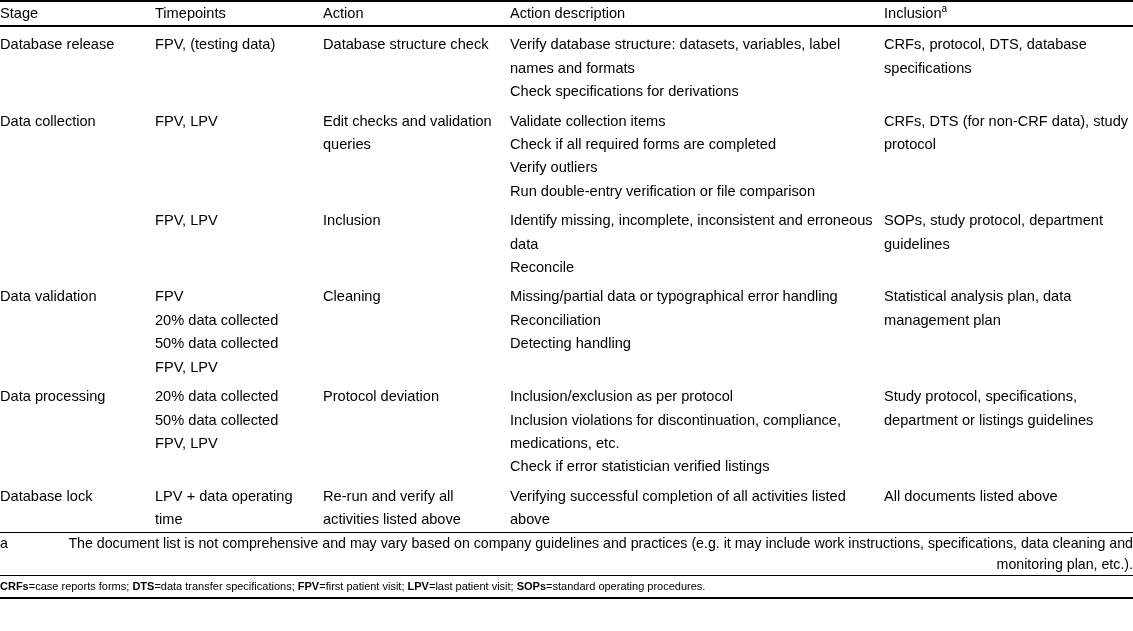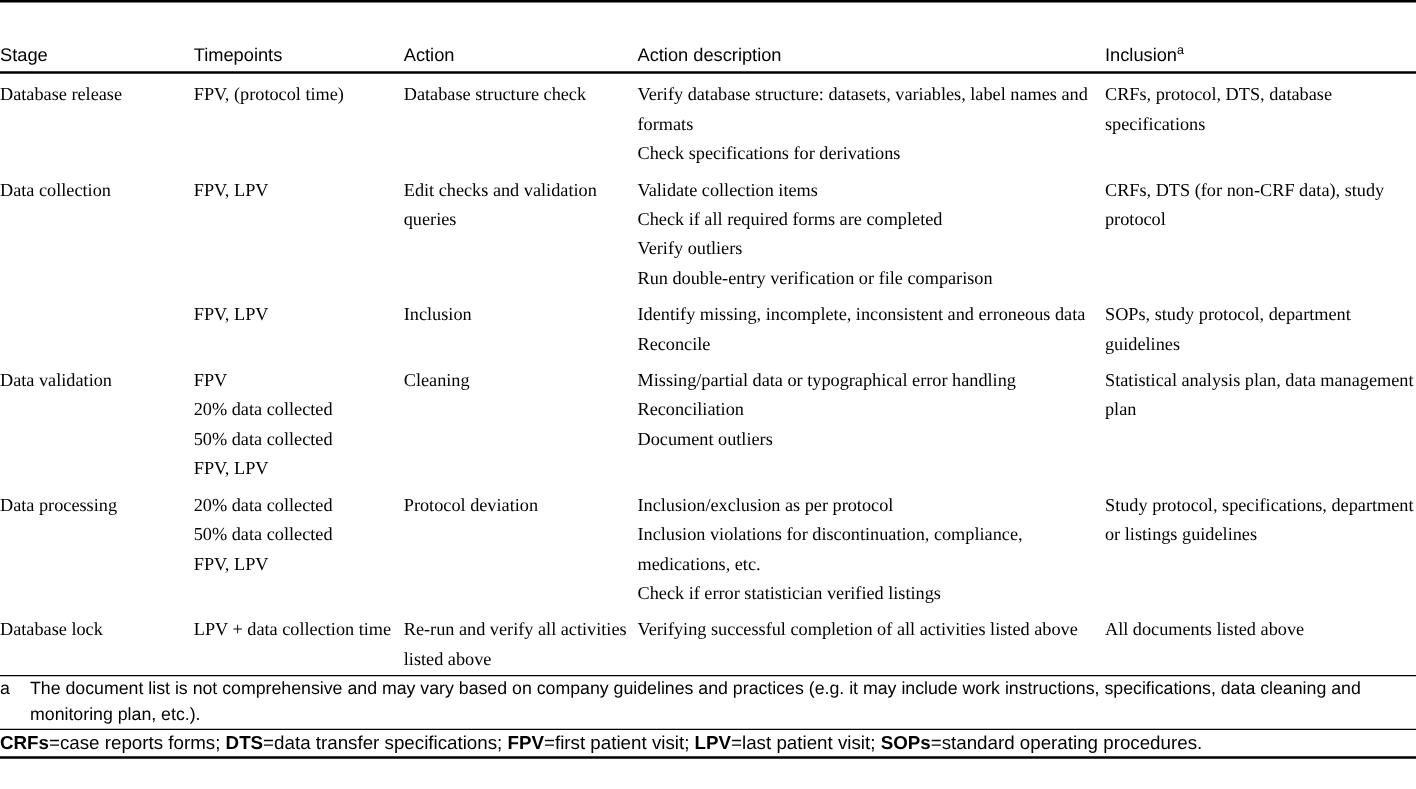--- a/index.html
+++ b/index.html
@@ -19,21 +19,20 @@
     width: 1133px;
     height: 631px;
     box-sizing: border-box;
   }
   table.tbl {
     width: 1133px;
     border-collapse: collapse;
     table-layout: fixed;
     font-size: 14.6px;
     line-height: 23.4px;
-    margin-top: 32px;
   }
   table.tbl th, table.tbl td {
     text-align: left;
     vertical-align: top;
     padding: 0;
     border: 0;
   }
   
   col.c-stage { width: 155px; }
   col.c-time  { width: 168px; }
@@ -70,21 +69,20 @@
     vertical-align: super;
     line-height: 0;
   }
 
   tbody td {
     padding-top: 4px;
     padding-bottom: 0px;
   }
   tbody tr.body-row > td {
     padding-top: 6px;
-    font-family: Liberation Serif, serif;
   }
   .cell-line { display: block; white-space: normal; }
   .cell-lines > div { margin: 0; }
 
   .pad-r { padding-right: 12px; }
 
   
   .foot {
     font-size: 14.2px;
     line-height: 21px;
@@ -96,23 +94,24 @@
   .fnote {
     display: flex;
     gap: 0px;
   }
   .fnote .marker {
     width: 24px;
     flex: 0 0 24px;
   }
   .fnote .ftext {
     flex: 1 1 auto;
+    text-align: right;
   }
   .abbr {
-    font-size: 15px;
+    font-size: 11px;
     line-height: 21px;
     padding-top: 6px;
     padding-bottom: 6px;
   }
   .abbr b { font-weight: bold; }
 </style>
 </head>
 <body>
 
 <div class="sheet">
@@ -144,21 +143,21 @@
     <tbody>
 
       <tr class="body-row">
         <td class="pad-r">
           <div class="cell-lines">
             <div class="cell-line">Database release</div>
           </div>
         </td>
         <td class="pad-r">
           <div class="cell-lines">
-            <div class="cell-line">FPV, (protocol time)</div>
+            <div class="cell-line">FPV, (testing data)</div>
           </div>
         </td>
         <td class="pad-r">
           <div class="cell-lines">
             <div class="cell-line">Database structure check</div>
           </div>
         </td>
         <td class="pad-r">
           <div class="cell-lines">
             <div class="cell-line">Verify database structure: datasets, variables, label names and formats</div>
@@ -248,21 +247,21 @@
         </td>
         <td class="pad-r">
           <div class="cell-lines">
             <div class="cell-line">Cleaning</div>
           </div>
         </td>
         <td class="pad-r">
           <div class="cell-lines">
             <div class="cell-line">Missing/partial data or typographical error handling</div>
             <div class="cell-line">Reconciliation</div>
-            <div class="cell-line">Document outliers</div>
+            <div class="cell-line">Detecting handling</div>
           </div>
         </td>
         <td class="pad-r">
           <div class="cell-lines">
             <div class="cell-line">Statistical analysis plan, data management plan</div>
           </div>
         </td>
       </tr>
 
       <tr class="body-row">
@@ -298,21 +297,21 @@
       </tr>
 
       <tr class="body-row">
         <td class="pad-r">
           <div class="cell-lines">
             <div class="cell-line">Database lock</div>
           </div>
         </td>
         <td class="pad-r">
           <div class="cell-lines">
-            <div class="cell-line">LPV + data collection time</div>
+            <div class="cell-line">LPV + data operating time</div>
           </div>
         </td>
         <td class="pad-r">
           <div class="cell-lines">
             <div class="cell-line">Re-run and verify all activities listed above</div>
           </div>
         </td>
         <td class="pad-r">
           <div class="cell-lines">
             <div class="cell-line">Verifying successful completion of all activities listed above</div>

